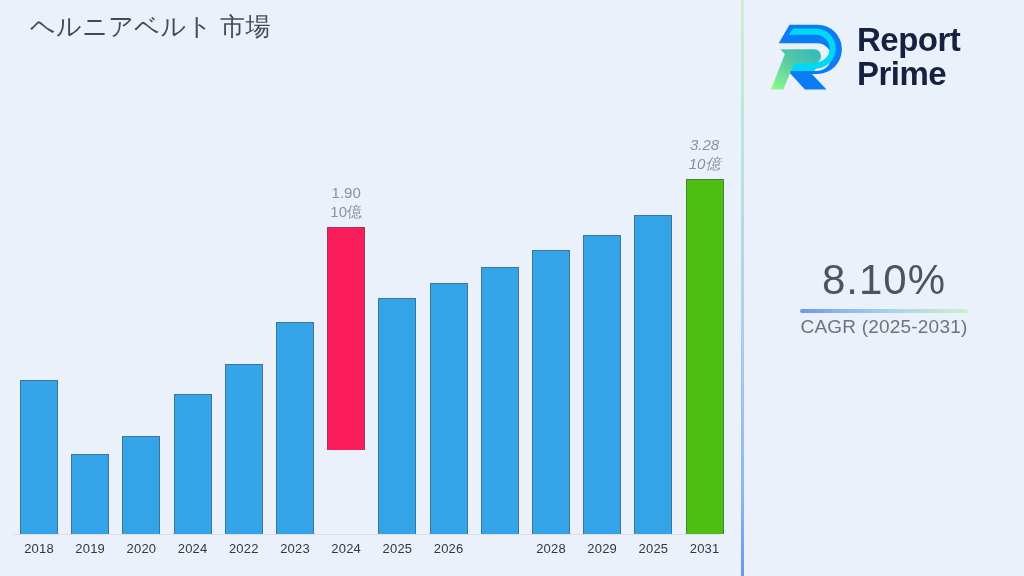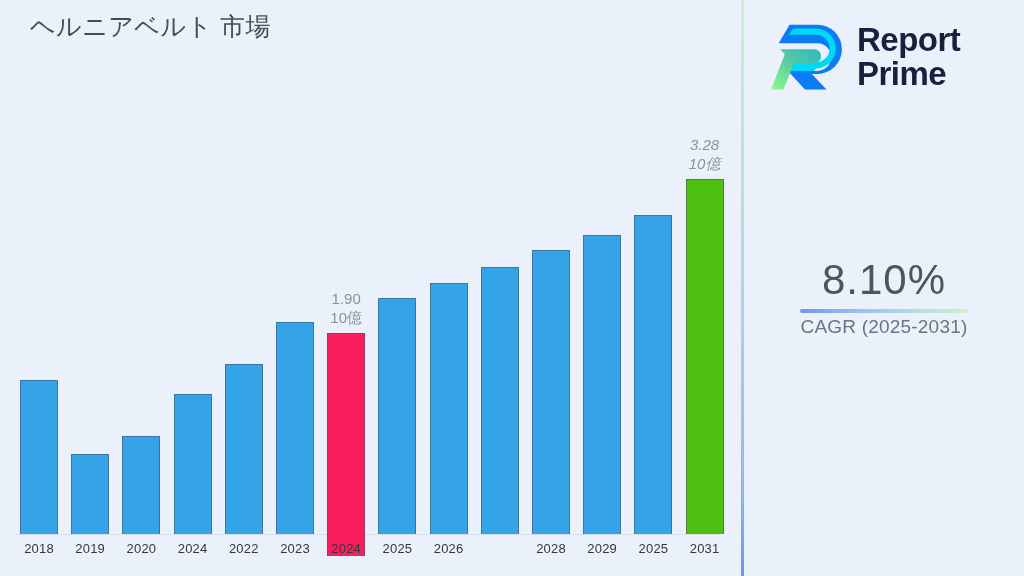--- a/index.html
+++ b/index.html
@@ -177,21 +177,21 @@
           </div>
           <div class="bar-slot" style="left: 173.6px; top: 0px; height: 534px;">
             <div class="bar blue" style="height: 140px;"></div>
           </div>
           <div class="bar-slot" style="left: 224.8px; top: 0px; height: 534px;">
             <div class="bar blue" style="height: 170px;"></div>
           </div>
           <div class="bar-slot" style="left: 276px; top: 0px; height: 534px;">
             <div class="bar blue" style="height: 212px;"></div>
           </div>
-          <div class="bar-slot" style="left: 327.2px; top: 0px; height: 556px;">
+          <div class="bar-slot" style="left: 327.2px; top: 0px; height: 450px;">
             <div class="bar pink" style="height: 223px;"></div>
             <div class="bar-label" style="bottom: 229px;">
               <div>1.90</div>
               <div>10億</div>
             </div>
           </div>
           <div class="bar-slot" style="left: 378.4px; top: 0px; height: 534px;">
             <div class="bar blue" style="height: 236px;"></div>
           </div>
           <div class="bar-slot" style="left: 429.6px; top: 0px; height: 534px;">

